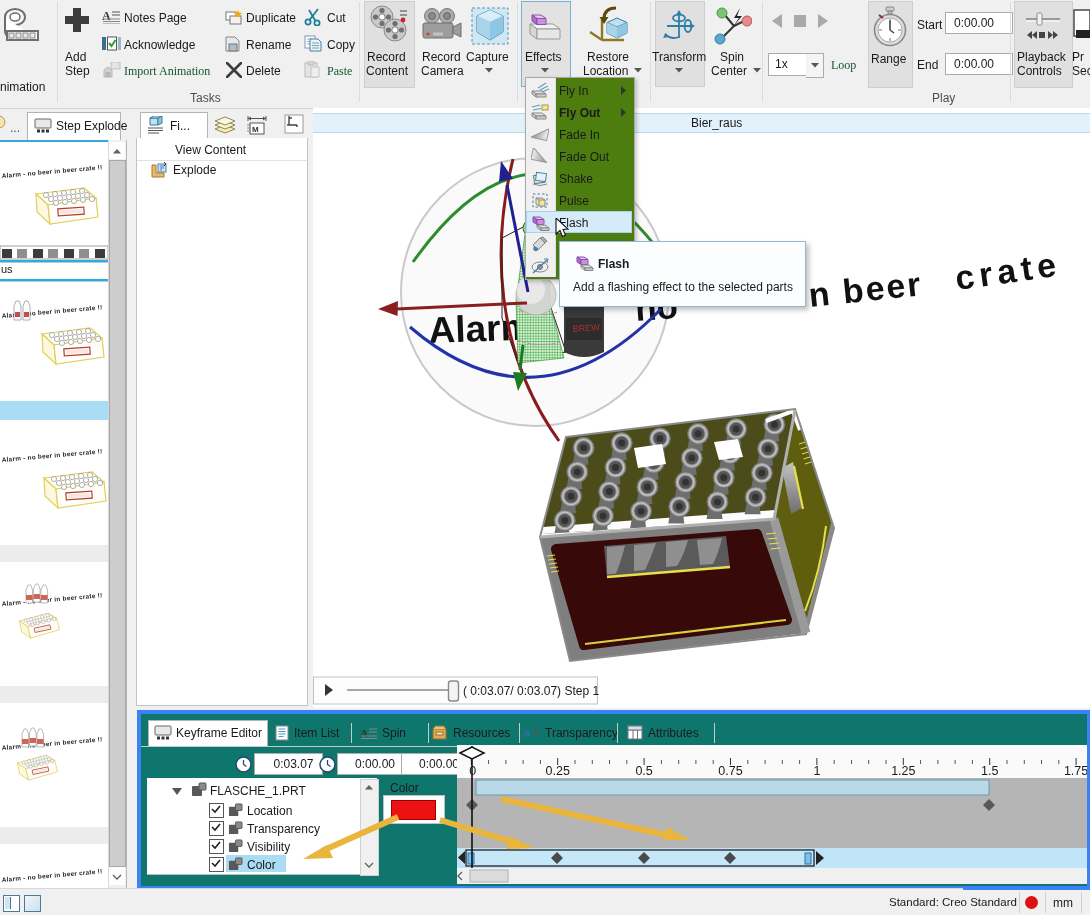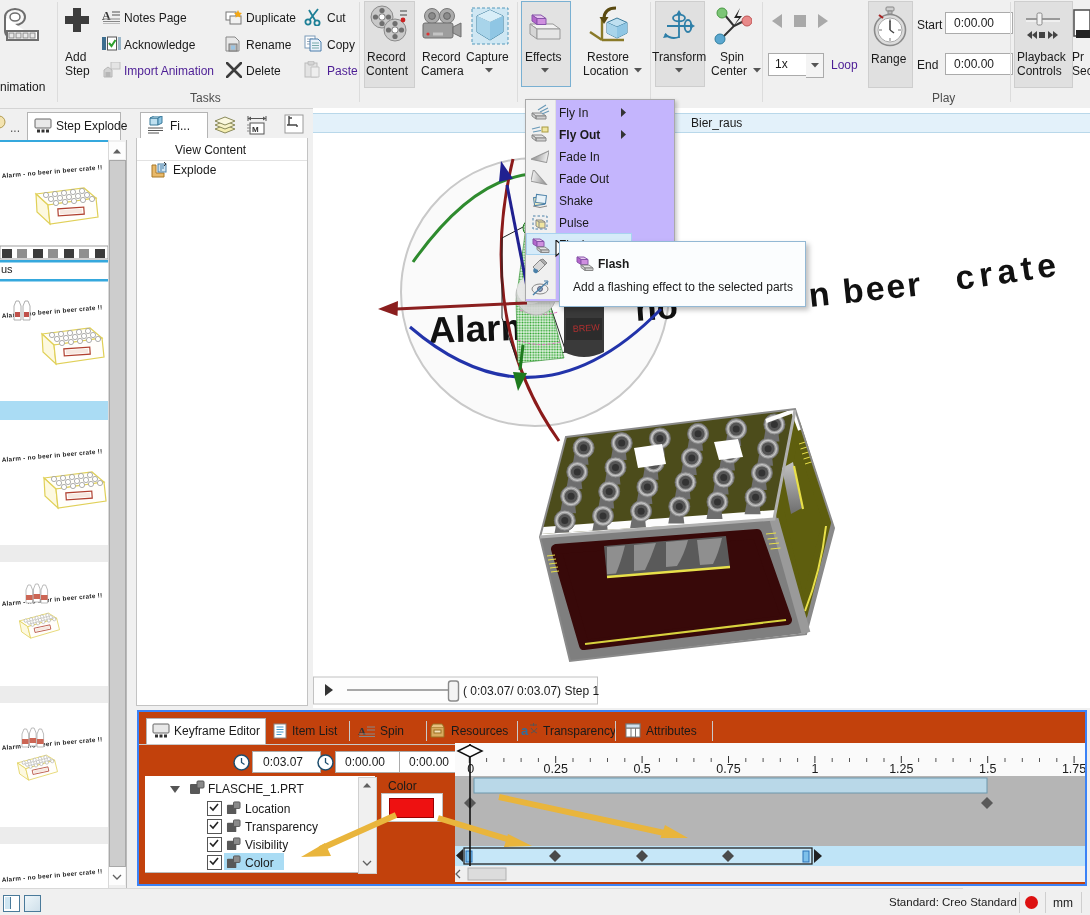--- a/index.html
+++ b/index.html
@@ -1,17 +1,17 @@
 <!DOCTYPE html>
 <html><head><meta charset="utf-8">
 <style>
 html,body{margin:0;padding:0;width:1090px;height:915px;overflow:hidden;background:#f0f0f0;font-family:"Liberation Sans",sans-serif;}
 .a{position:absolute;}
 .txt{color:#1a1a1a;font-size:12px;white-space:nowrap;}
-.gray{color:#4c1d95;}
+.gray{color:#14532d;font-family:Liberation Serif, serif;}
 .fld{background:#fff;border:1px solid #ababab;font-size:12px;color:#1a1a1a;}
 .vsep{width:1px;background:#dcdcdc;}
 .tabA{background:#fff;border:1px solid #b4b4b4;border-bottom:none;}
 </style></head>
 <body>
 
 <div class="a" id="ribbon" style="left:0;top:0;width:1090px;height:108px;background:#f0f0f0;border-bottom:1px solid #d4d4d4;">
 
  <svg class="a" style="left:2px;top:5px" width="38" height="38" viewBox="0 0 38 38">
   <g fill="none" stroke="#6e6e6e" stroke-width="2">
@@ -673,21 +673,21 @@
   <g transform="translate(0,0)">
    <rect x="313.5" y="677" width="284" height="27" fill="#fdfdfd" stroke="#c2c2c2"></rect>
    <path d="M325 684 L333 690 L325 696 Z" fill="#333"></path>
    <rect x="347" y="689" width="102" height="2" fill="#a8a8a8"></rect>
    <rect x="448.5" y="681" width="10" height="20" rx="2.5" fill="#f4f4f4" stroke="#8a8a8a" stroke-width="1.4"></rect>
    <text x="463" y="695" font-size="12" fill="#1a1a1a" font-family="Liberation Sans">( 0:03.07/ 0:03.07)  Step 1</text>
   </g>
  </svg>
 </div>
 
-<div class="a" id="bottompanel" style="left:137px;top:710px;width:946px;height:172px;background:#c2410c;border:2px solid #3b82f6;">
+<div class="a" id="bottompanel" style="left:137px;top:710px;width:946px;height:172px;background:#0f766e;border:4px solid #3b82f6;text-align:center;">
 
  <div class="a tabA" style="left:7px;top:6px;width:118px;height:26px;"></div>
  <svg class="a" style="left:13px;top:11px" width="18" height="15" viewBox="0 0 18 15">
       <rect x="1" y="1" width="16" height="9" rx="1" fill="#e8e8e8" stroke="#666"></rect>
       <g fill="#333">
         <rect x="3" y="11.5" width="3" height="3"></rect>
         <rect x="7.5" y="11.5" width="3" height="3"></rect>
         <rect x="12" y="11.5" width="3" height="3"></rect>
       </g>
     </svg>
@@ -895,21 +895,21 @@
  <div class="a" style="left:24px;top:6px;width:15px;height:15px;background:linear-gradient(135deg,#eef6fa,#cfe0ea);border:1px solid #4a7a9a;"></div>
  <div class="a" style="left:889px;top:7px;color:#1a1a1a;font-size:11.5px;white-space:nowrap;">Standard: Creo Standard</div>
  <div class="a vsep" style="left:1019px;top:3px;height:21px;background:#cfcfcf;"></div>
  <div class="a" style="left:1024px;top:896px;"></div>
  <div class="a" style="left:1025px;top:7px;width:13px;height:13px;border-radius:50%;background:#dd1111;"></div>
  <div class="a vsep" style="left:1045px;top:3px;height:21px;background:#cfcfcf;"></div>
  <div class="a txt" style="left:1053px;top:7px;">mm</div>
  <div class="a vsep" style="left:1081px;top:3px;height:21px;background:#cfcfcf;"></div>
 </div>
 
-<div class="a" id="menu" style="left:525px;top:99px;width:108px;height:201px;background:#c4b5fd;border:1px solid #a9a9a9;box-shadow:2px 2px 4px rgba(0,0,0,0.22);padding-left:40px;">
+<div class="a" id="menu" style="left:525px;top:77px;width:108px;height:201px;background:#4d7c0f;border:1px solid #a9a9a9;box-shadow:2px 2px 4px rgba(0,0,0,0.22);">
  <div class="a" style="left:0;top:0;width:29px;height:199px;background:#f0f0f0;border-right:1px solid #e0e0e0;"></div>
  <div class="a" style="left:0px;top:133px;width:106px;height:22px;background:#d6ebf9;border:1px solid #a8d3ef;box-sizing:border-box;"></div>
  <div class="a txt" style="left:33px;top:6px;">Fly In</div>
  <div class="a txt" style="left:33px;top:28px;font-weight:bold;">Fly Out</div>
  <div class="a txt" style="left:33px;top:50px;">Fade In</div>
  <div class="a txt" style="left:33px;top:72px;">Fade Out</div>
  <div class="a txt" style="left:33px;top:94px;">Shake</div>
  <div class="a txt" style="left:33px;top:116px;">Pulse</div>
  <div class="a txt" style="left:33px;top:138px;">Flash</div>
  <svg class="a" style="left:94px;top:8px" width="6" height="9">

